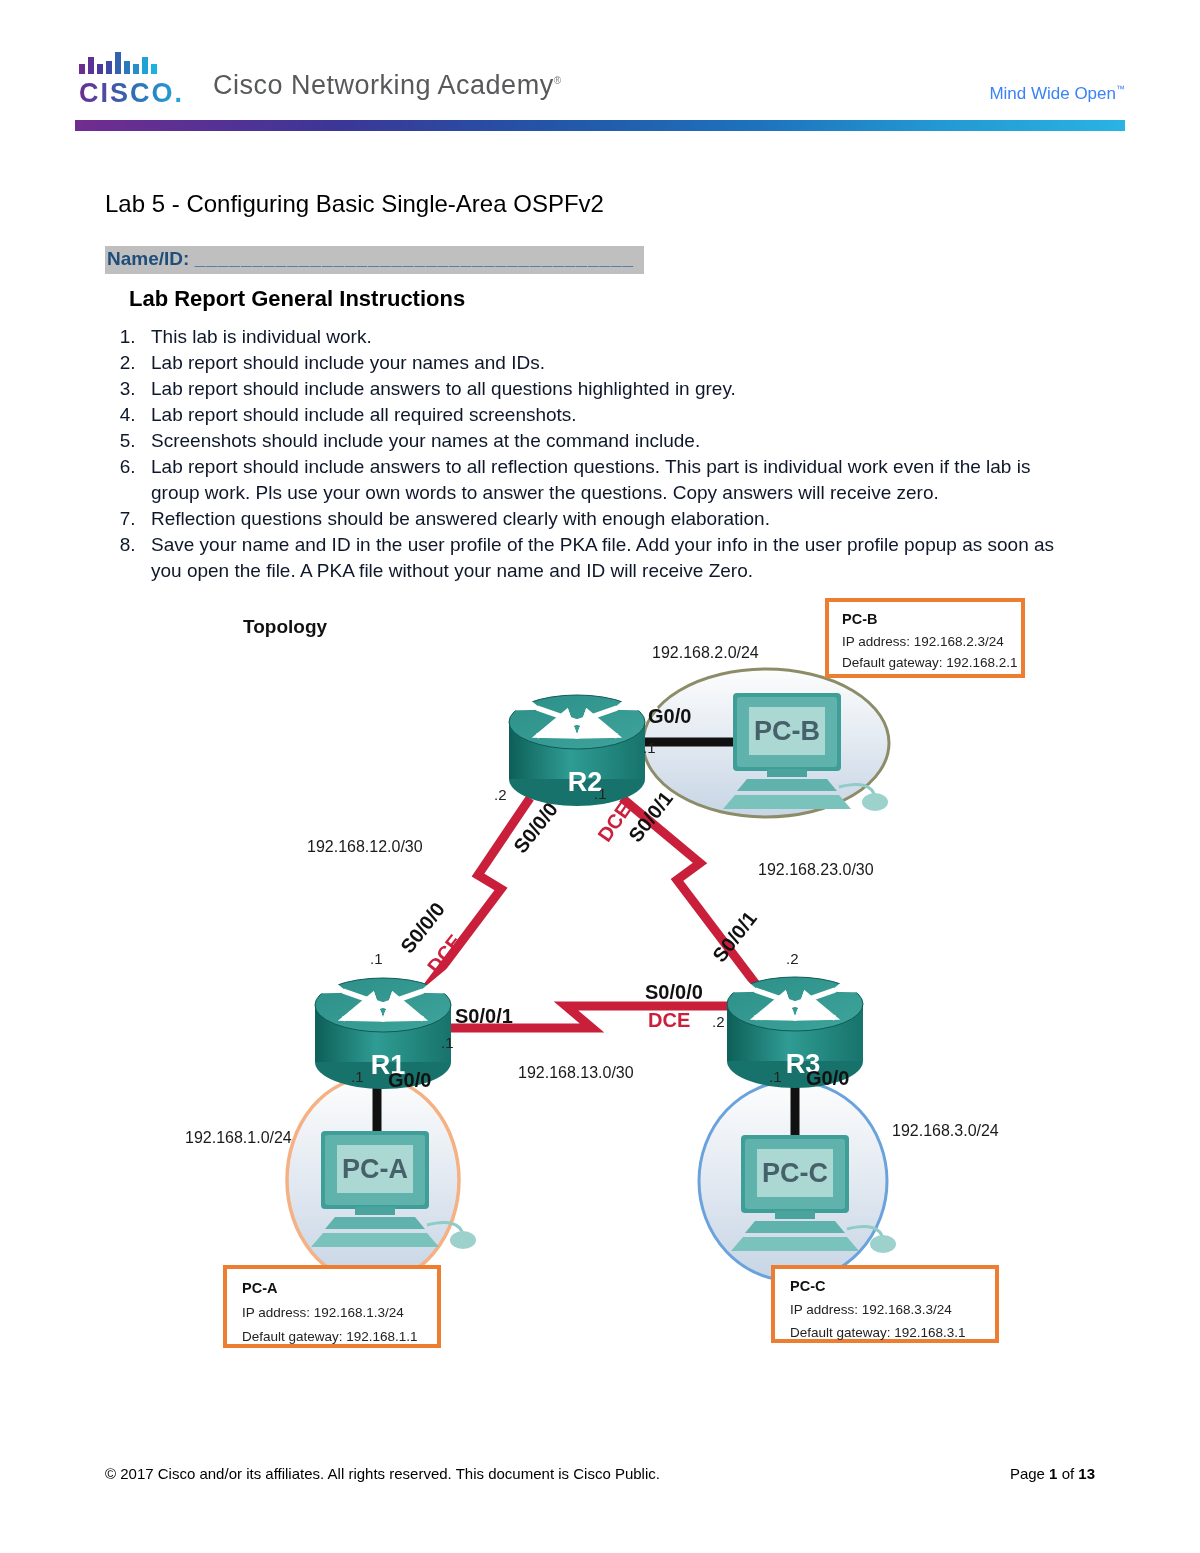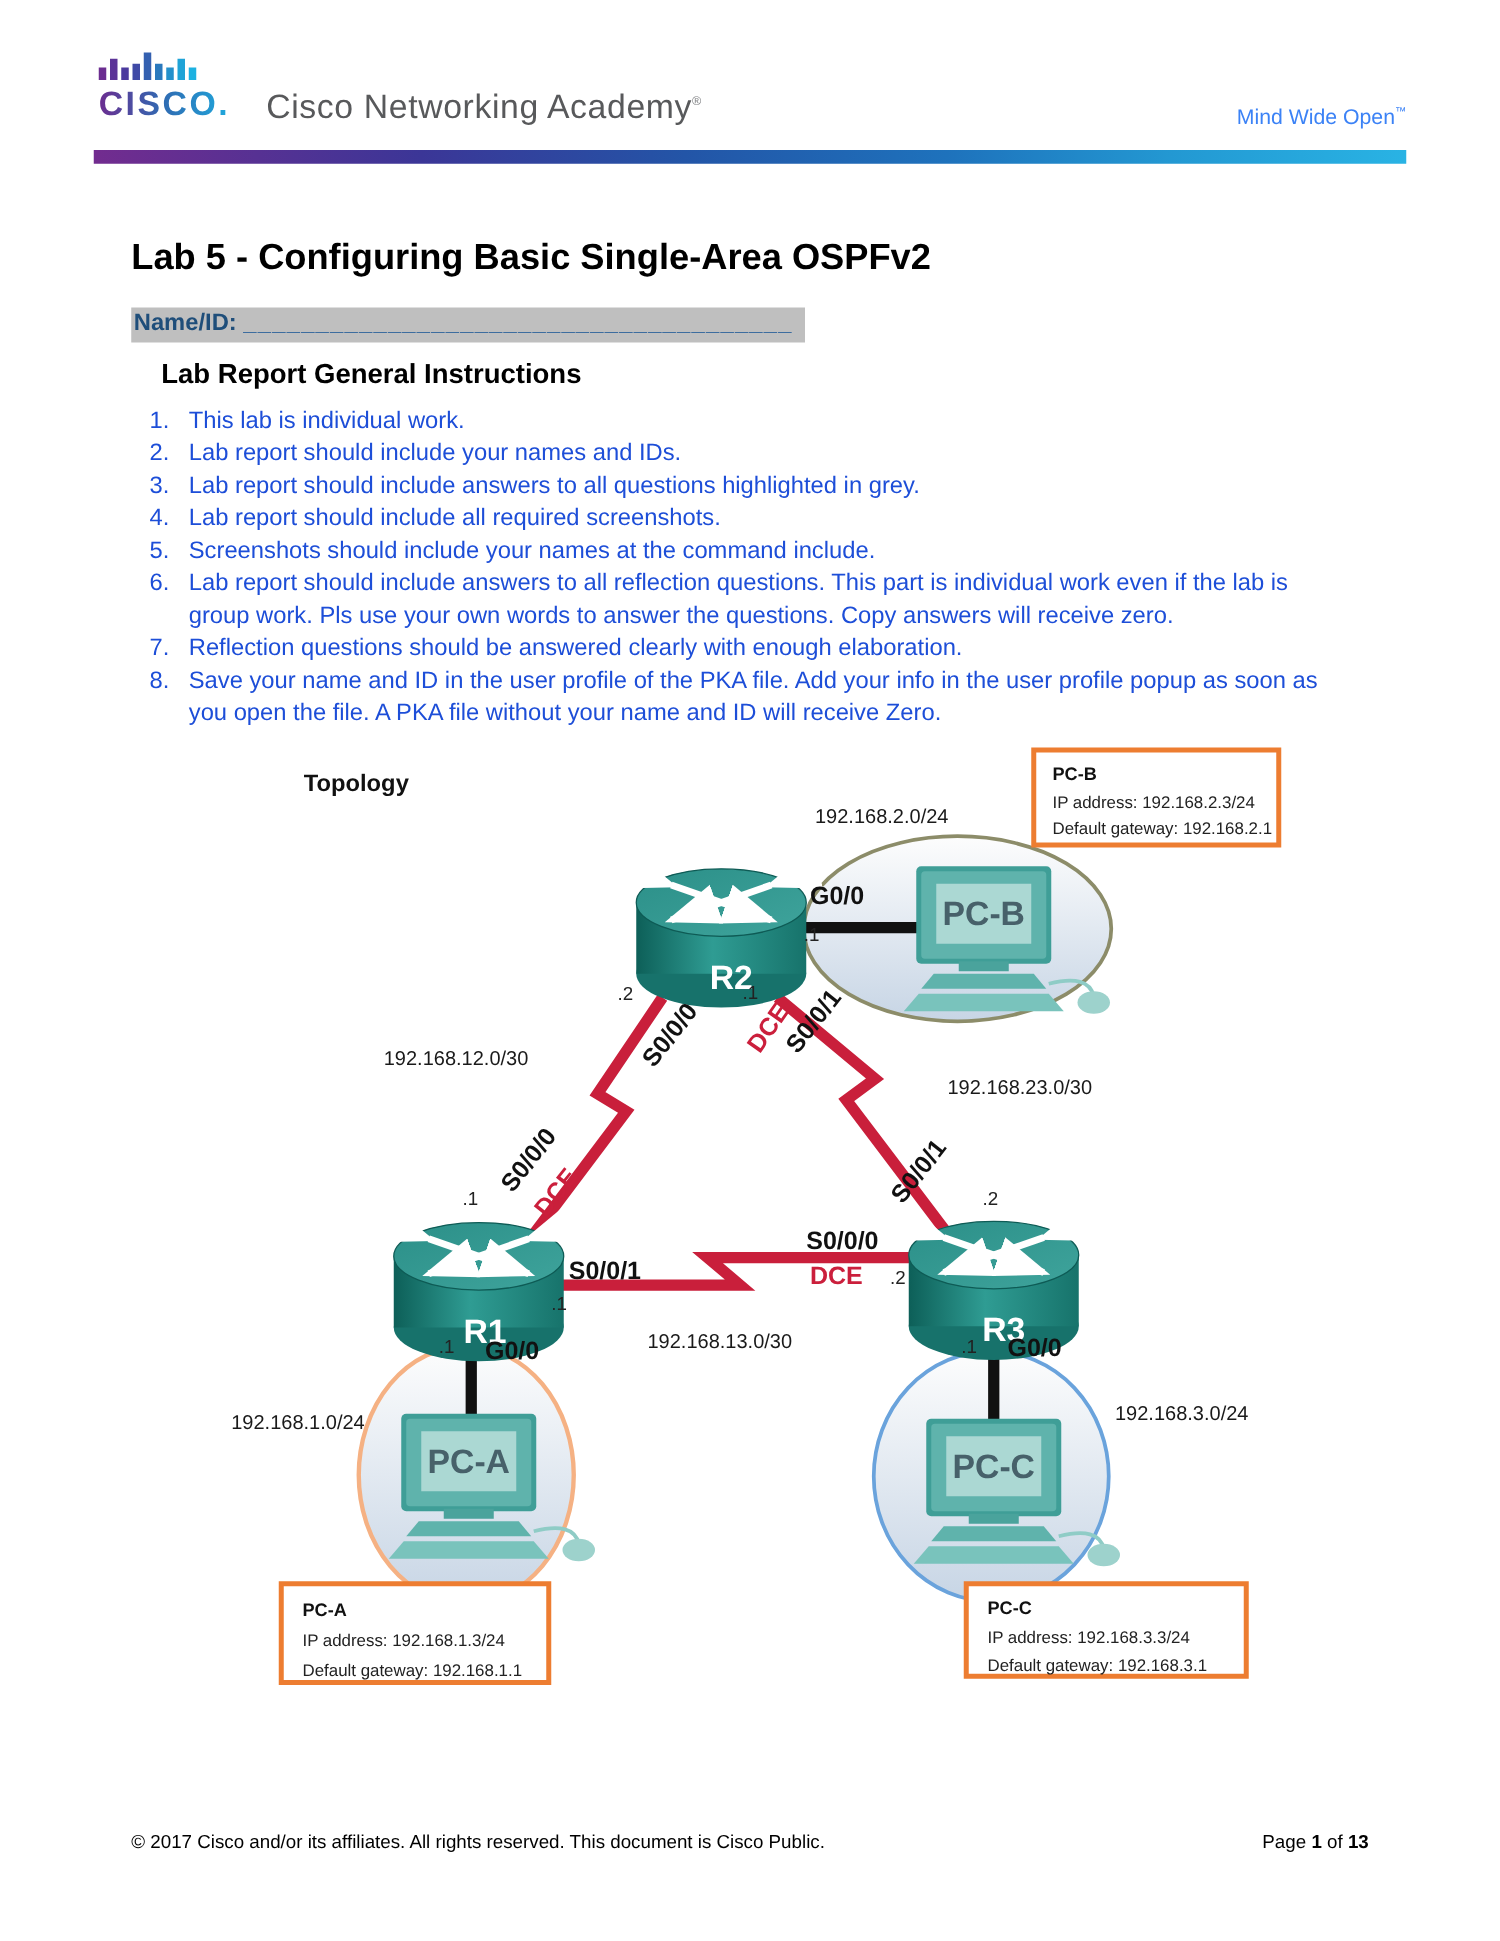--- a/index.html
+++ b/index.html
@@ -1,35 +1,35 @@
 <!DOCTYPE html>
 <html><head>
 <meta charset="utf-8">
 <style>
   html,body{margin:0;padding:0;background:#ffffff;}
   body{font-family:"Liberation Sans",sans-serif;color:#000;}
   .page{position:relative;width:1200px;height:1553px;background:#fff;overflow:hidden;}
 
   
-  .logo{position:absolute;left:75px;top:36px;}
+  .logo{position:absolute;left:75px;top:46px;}
   .brand{position:absolute;left:213px;top:70px;font-size:27px;color:#58595b;letter-spacing:.5px;text-align:center;}
   .brand sup{font-size:10px;color:#808285;}
   .tagline{position:absolute;right:75px;top:84px;font-size:17px;color:#3b82f6;}
   .tagline sup{font-size:9px;}
   .gbar{position:absolute;left:75px;top:120px;width:1050px;height:11px;
         background:linear-gradient(90deg,#722c8f 0%,#3b3697 25%,#2355a7 45%,#1e72bc 65%,#2398d2 82%,#29b3e4 100%);}
 
   
-  .title{position:absolute;left:105px;top:190px;font-size:29px;font-weight:bold;text-align:right;}
+  .title{position:absolute;left:105px;top:190px;font-size:24px;font-weight:normal;text-align:right;}
   .nameid{position:absolute;left:105px;top:246px;background:#bfbfbf;padding:2px 10px 4px 2px;
           font-size:19px;font-weight:bold;color:#1f4e7a;}
   .nameid .blank{color:#31659c;letter-spacing:1px;}
   .h2{position:absolute;left:105px;top:286px;font-size:22px;font-weight:bold;margin-left:24px;}
   ol.instr{position:absolute;left:105px;top:324px;width:915px;margin:0;padding:0 0 0 40px;
-           font-size:19px;line-height:26px;color:#1d4ed8;}
+           font-size:19px;line-height:26px;color:#0f172a;}
   ol.instr li{padding-left:6px;}
   ol.instr li::marker{content:counter(list-item) ".\2002";}
 
   
   .topo{position:absolute;left:0;top:595px;}
   text{font-family:"Liberation Sans",sans-serif;}
   .tohead{font-size:19px;font-weight:bold;fill:#111;}
   .net{font-size:16px;fill:#1a1a1a;}
   .if{font-size:20px;font-weight:bold;fill:#111;}
   .ip{font-size:15px;fill:#222;}

